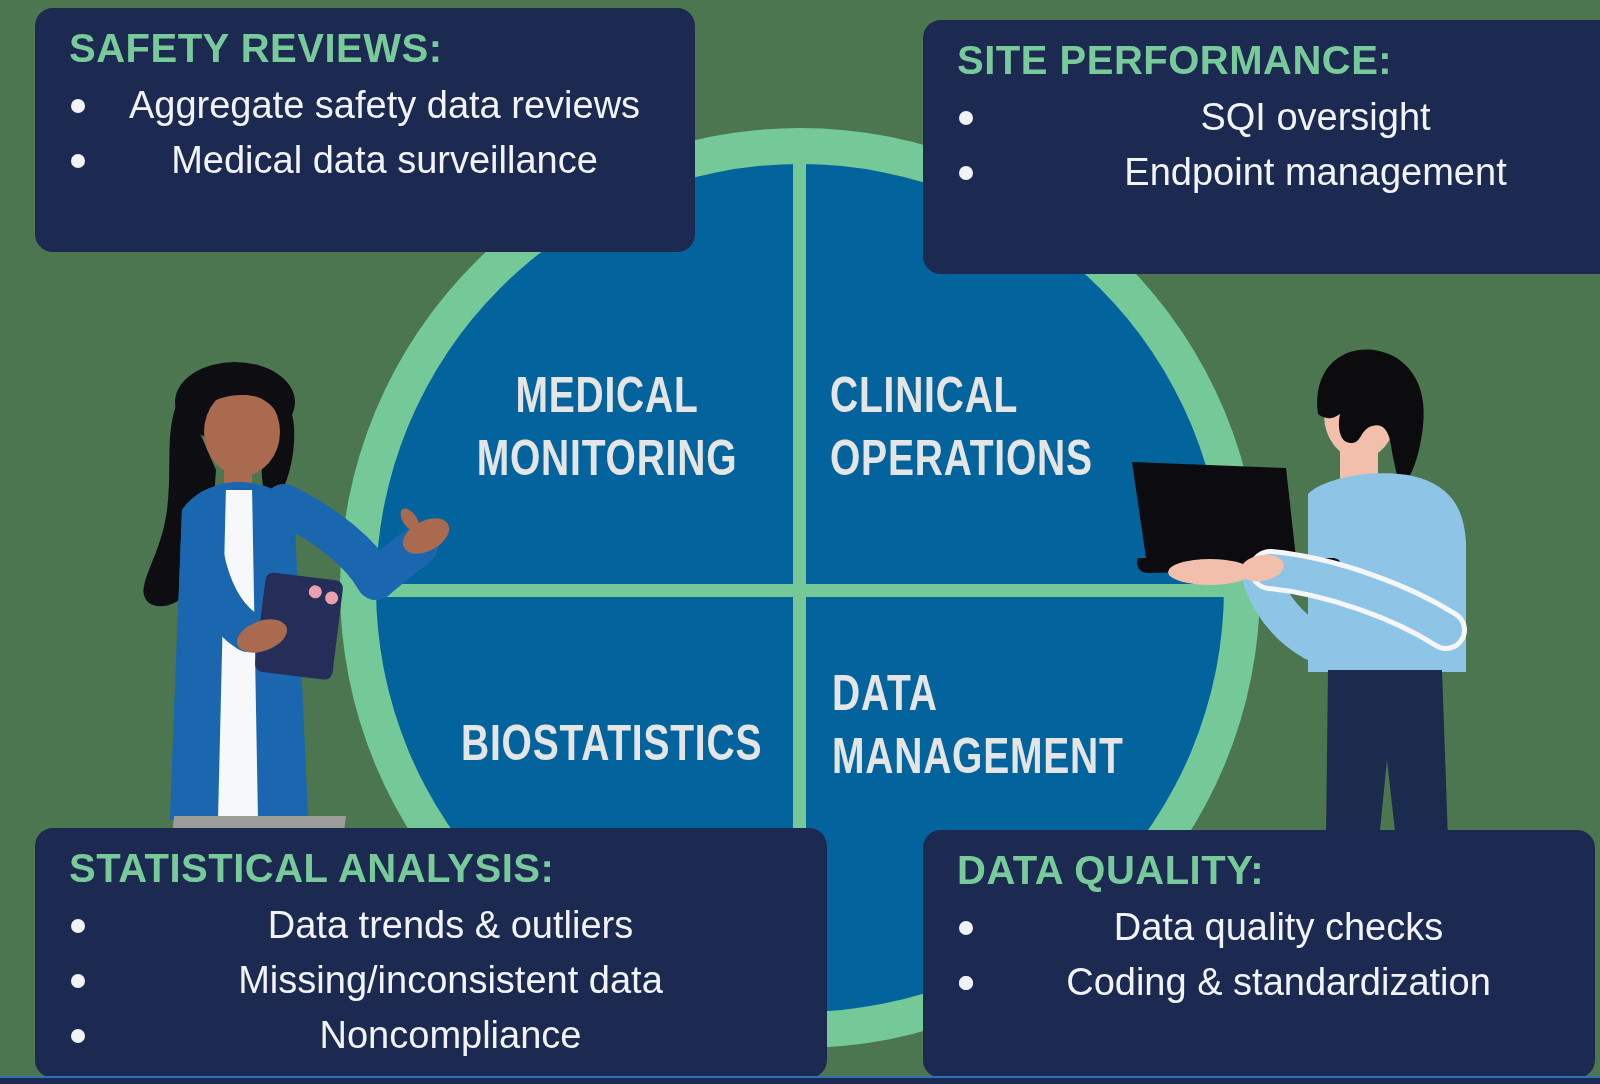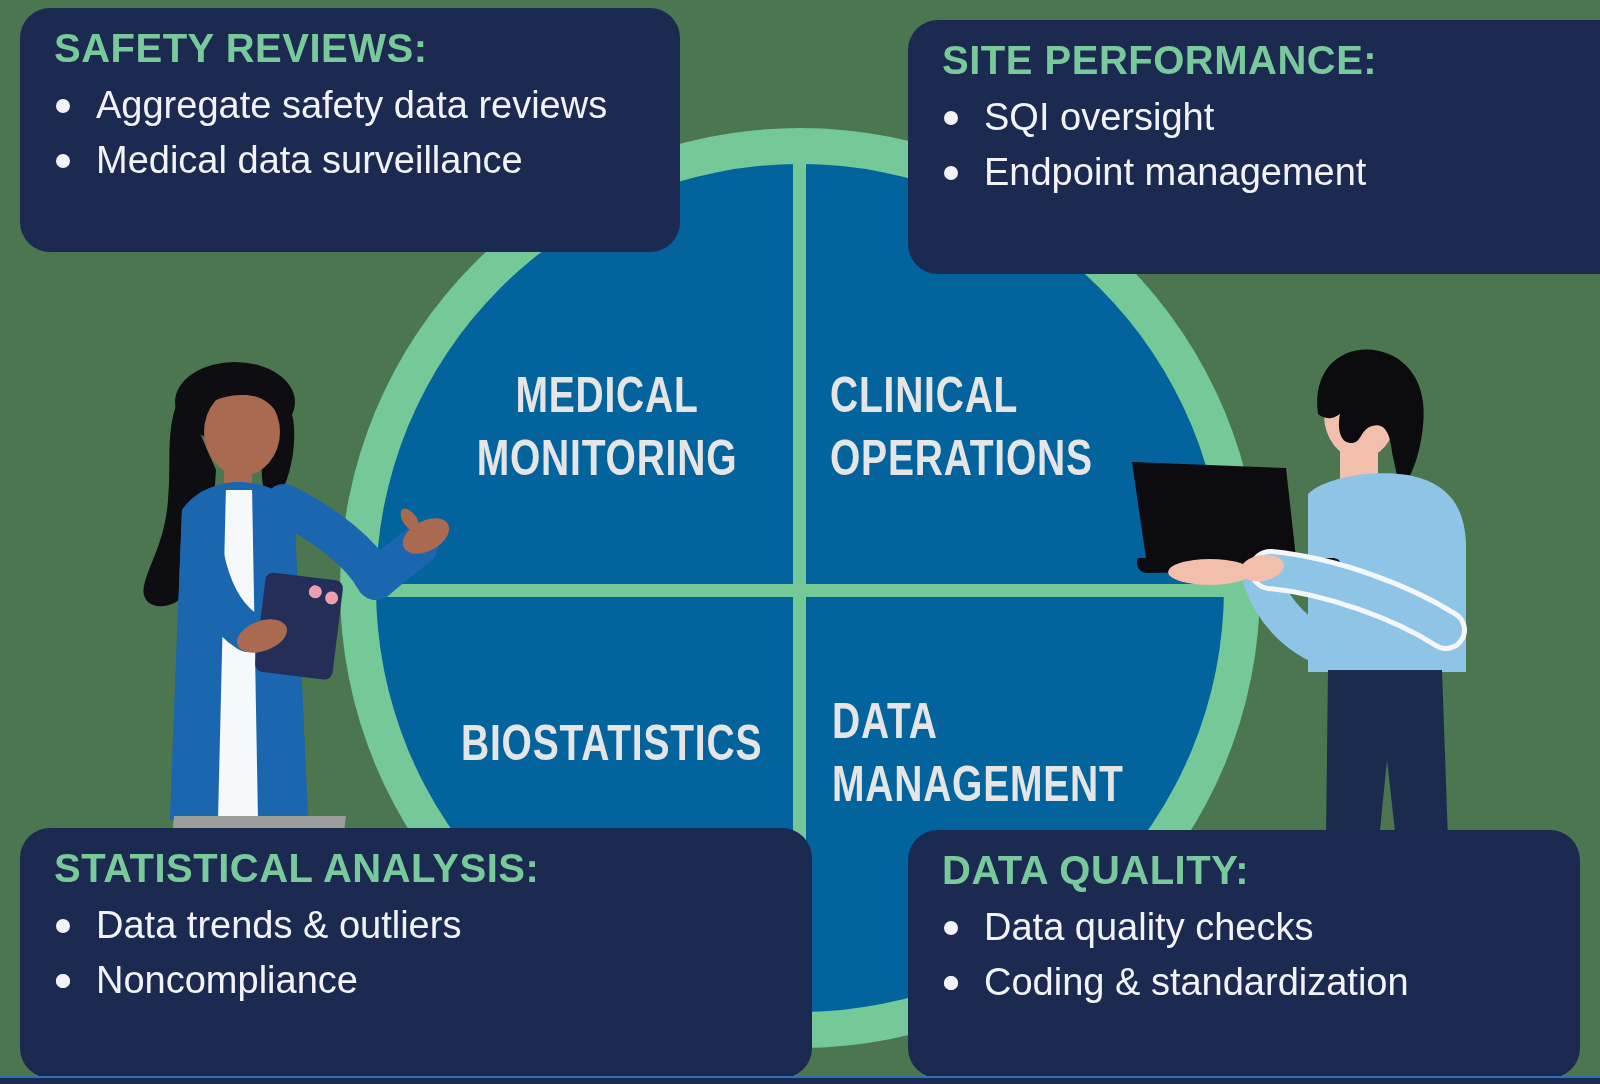--- a/index.html
+++ b/index.html
@@ -26,32 +26,32 @@
     background:#75c897;
   }
   .quadlabel{
     position:absolute;color:#e5e5e5;font-weight:bold;
     font-size:50px;line-height:63px;letter-spacing:1px;white-space:nowrap;
   }
   .q-condense-left{transform:scaleX(0.78);transform-origin:left top;}
   .q-condense-center{transform:translateX(-50%) scaleX(0.78);transform-origin:center top;}
   
   .callout{
-    position:absolute;background:#1c2a52;border-radius:30px;
-    box-sizing:border-box;padding:14px 37px 0 20px;z-index:30;
+    position:absolute;background:#1c2a52;border-radius:18px;
+    box-sizing:border-box;padding:14px 37px 0 20px;z-index:30;margin-left:15px;
   }
   .callout h2{
     margin:0;padding:0 0 2px 14px;
     color:#79ca9b;font-size:40px;line-height:52px;font-weight:bold;
     letter-spacing:0.5px;white-space:nowrap;
   }
   .callout ul{list-style:none;margin:2px 0 0 0;padding:0;}
   .callout li{
     position:relative;color:#f2f3f7;font-size:38px;line-height:55px;
-    padding-left:56px;white-space:nowrap;
+    padding-left:56px;white-space:nowrap;text-align:center;
   }
   .callout li .dot{
     position:absolute;left:16px;top:21px;width:14px;height:14px;
     border-radius:50%;background:#f2f3f7;
   }
   #box-tl{left:20px;top:8px;width:660px;height:244px;}
   #box-tr{left:908px;top:20px;width:746px;height:254px;}
   #box-bl{left:20px;top:828px;width:792px;height:250px;}
   #box-br{left:908px;top:830px;width:672px;height:248px;}
   
@@ -85,21 +85,21 @@
     <div>OPERATIONS</div>
   </div>
 </div>
 
 <div class="quadlabel" style="left:445px;top:712px;margin-left:16px;">
   <div class="q-condense-left">
     <div>BIOSTATISTICS</div>
   </div>
 </div>
 
-<div class="quadlabel" style="left:832px;top:662px;margin-top:28px;">
+<div class="quadlabel" style="left:832px;top:662px;">
   <div class="q-condense-left">
     <div>DATA</div>
     <div>MANAGEMENT</div>
   </div>
 </div>
 
 <svg id="woman" class="person" width="350" height="744" viewBox="0 0 350 744">
 
   <g>
     <ellipse cx="115" cy="62" rx="60" ry="40" fill="#0e0e12"></ellipse>
@@ -179,21 +179,21 @@
   <ul>
     <li><span class="dot"></span><span>SQI oversight</span></li>
     <li><span class="dot"></span><span>Endpoint management</span></li>
   </ul>
 </div>
 
 <div id="box-bl" class="callout">
   <h2>STATISTICAL ANALYSIS:</h2>
   <ul>
     <li><span class="dot"></span><span>Data trends &amp; outliers</span></li>
-    <li><span class="dot"></span></li>
+    <li><span class="dot"></span><span>Missing/inconsistent data</span></li>
     <li><span class="dot"></span><span>Noncompliance</span></li>
   </ul>
 </div>
 
 <div id="box-br" class="callout">
   <h2>DATA QUALITY:</h2>
   <ul>
     <li><span class="dot"></span><span>Data quality checks</span></li>
     <li><span class="dot"></span></li>
     <li><span class="dot"></span><span>Coding &amp; standardization</span></li>

